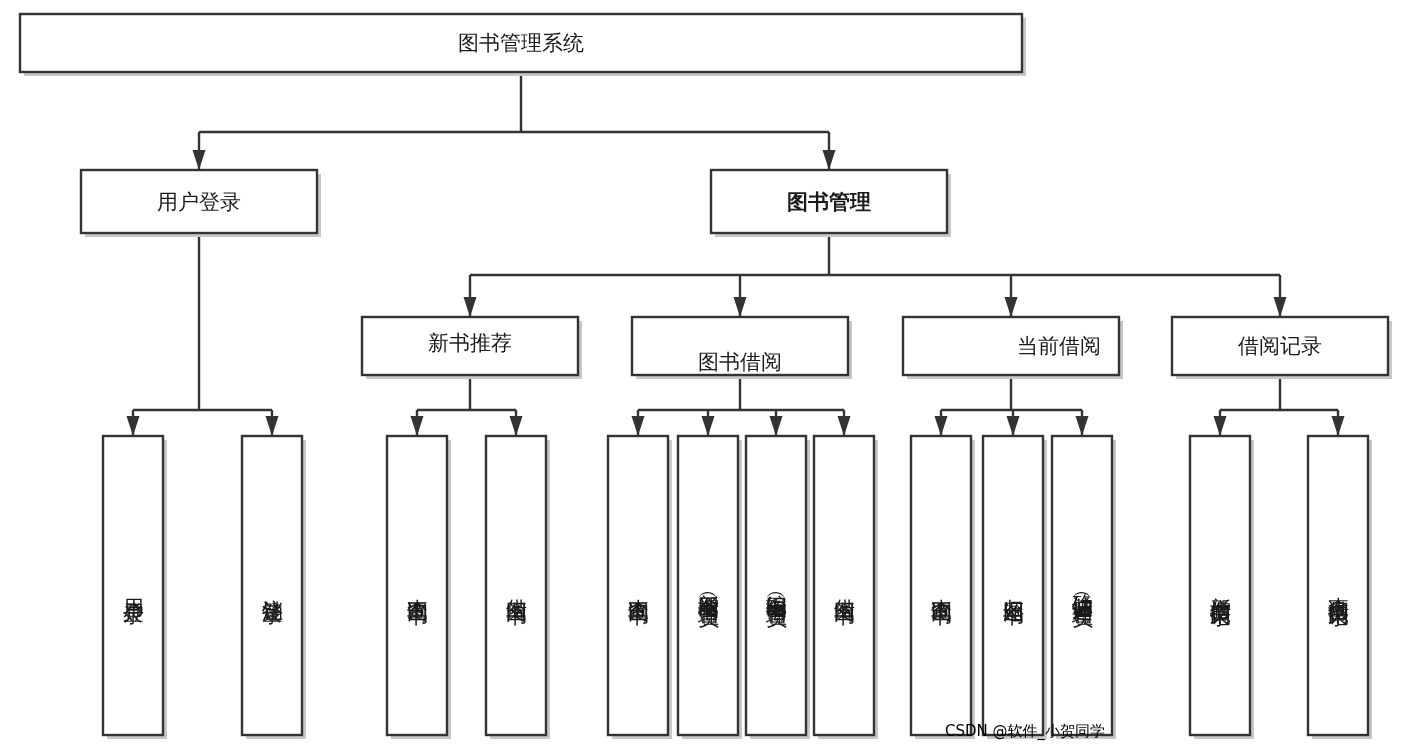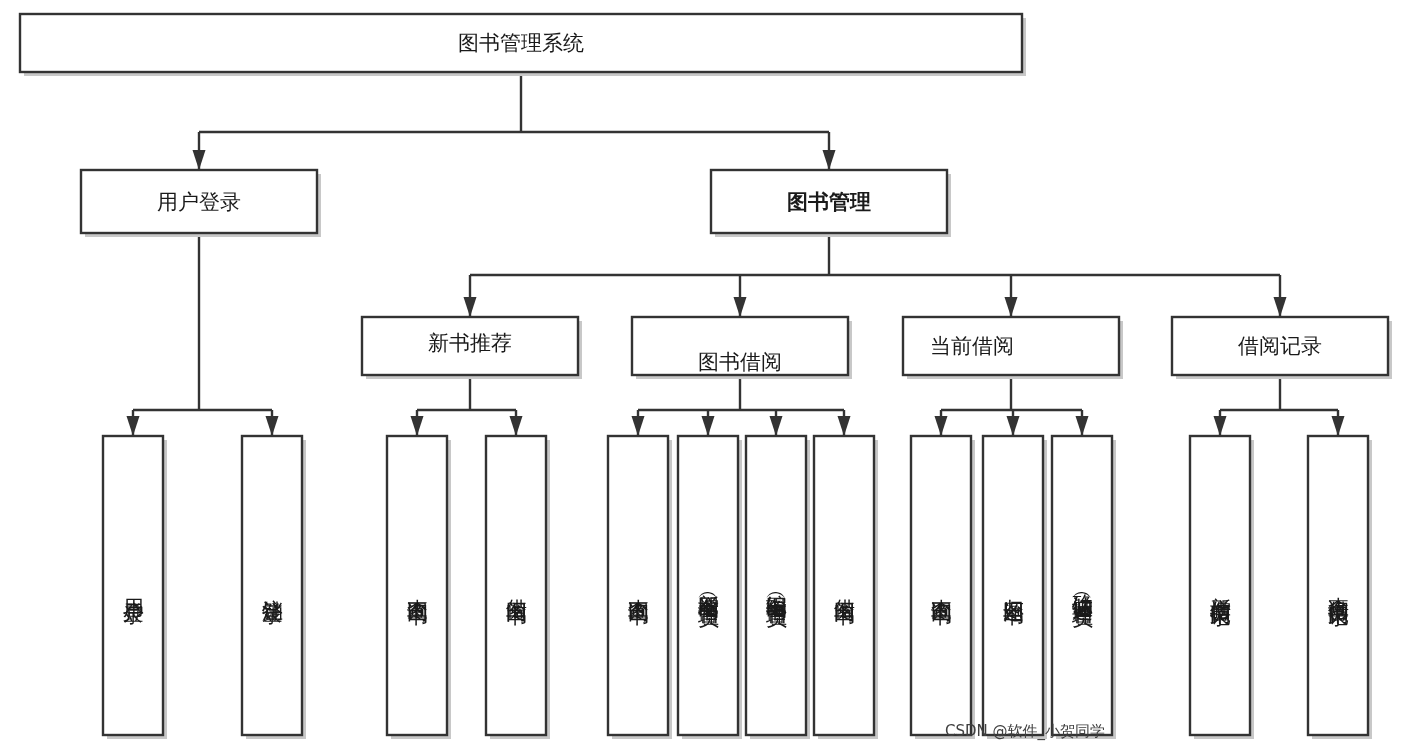--- a/index.html
+++ b/index.html
@@ -76,21 +76,21 @@
     font-size: 21px;
     color: #1a1a1a;
     white-space: nowrap;
   }
   #watermark {
     position: absolute;
     right: 14px;
     bottom: 6px;
     font-family: "DejaVu Sans", "Liberation Sans", sans-serif;
     font-size: 15px;
-    color: #404040;
+    color: #000000;
     white-space: nowrap;
     pointer-events: none;
   }
 </style>
 </head>
 <body>
 
 <div id="diagram-root">
 
   <svg id="diagram-svg" viewBox="0 0 1405 747" preserveAspectRatio="none" aria-label="图书管理系统结构图">
@@ -201,21 +201,21 @@
       </div>
       <div class="hlabel-wrap" style="left: 711px; top: 170px; width: 236px; height: 63px; font-weight: bold;">
         <span class="hlabel-text">图书管理</span>
       </div>
       <div class="hlabel-wrap" style="left: 362px; top: 314px; width: 216px; height: 58px;">
         <span class="hlabel-text">新书推荐</span>
       </div>
       <div class="hlabel-wrap" style="left: 632px; top: 333px; width: 216px; height: 58px;">
         <span class="hlabel-text">图书借阅</span>
       </div>
-      <div class="hlabel-wrap" style="left: 864px; top: 317px; width: 216px; height: 58px;">
+      <div class="hlabel-wrap" style="left: 951px; top: 317px; width: 216px; height: 58px;">
         <span class="hlabel-text">当前借阅</span>
       </div>
       <div class="hlabel-wrap" style="left: 1172px; top: 317px; width: 216px; height: 58px; text-align: center;">
         <span class="hlabel-text">借阅记录</span>
       </div>
       <div class="vlabel-wrap" style="left: 103px; top: 436px; width: 60px; height: 299px; align-items: center; padding-top: 0px; box-sizing: border-box;">
         <span class="vlabel-text">用户登录</span>
       </div>
       <div class="vlabel-wrap" style="left: 242px; top: 436px; width: 60px; height: 299px; align-items: center; padding-top: 0px; box-sizing: border-box;">
         <span class="vlabel-text">注销登录</span>

